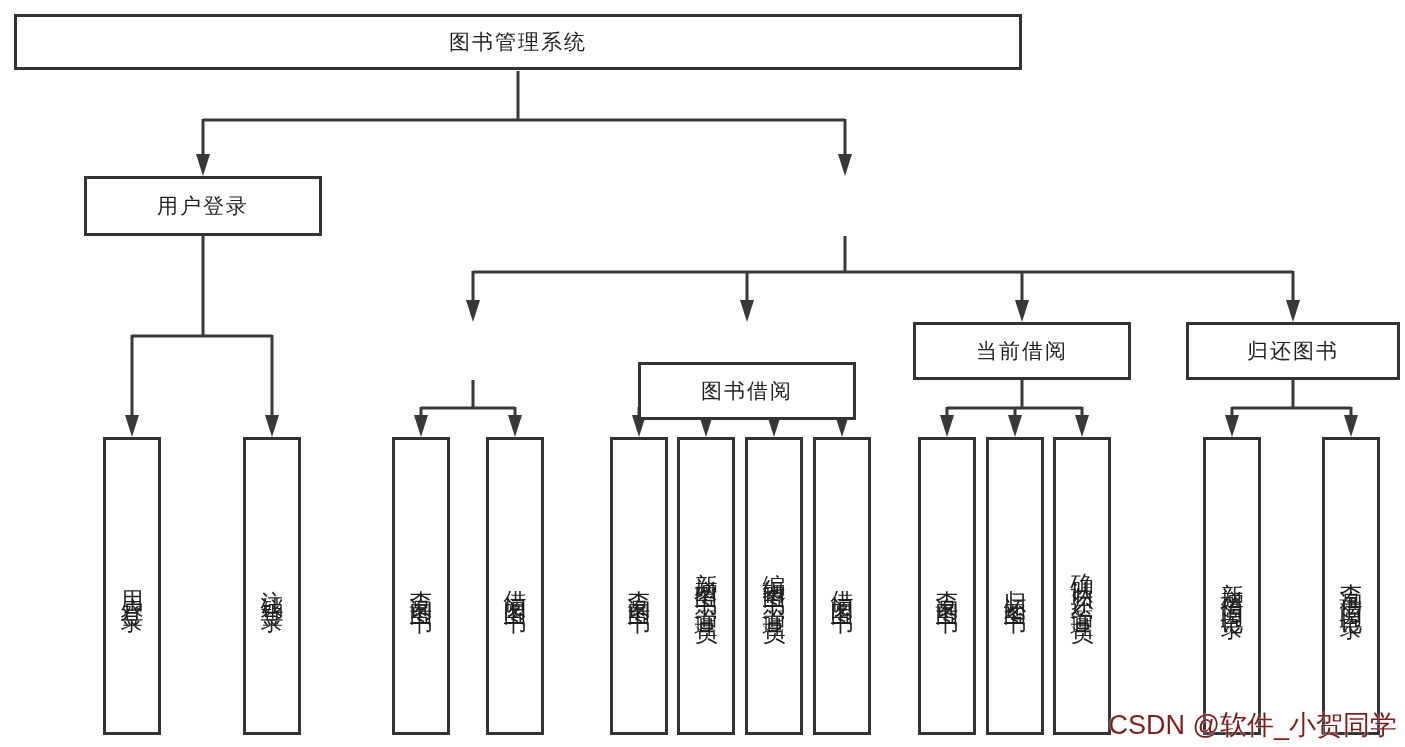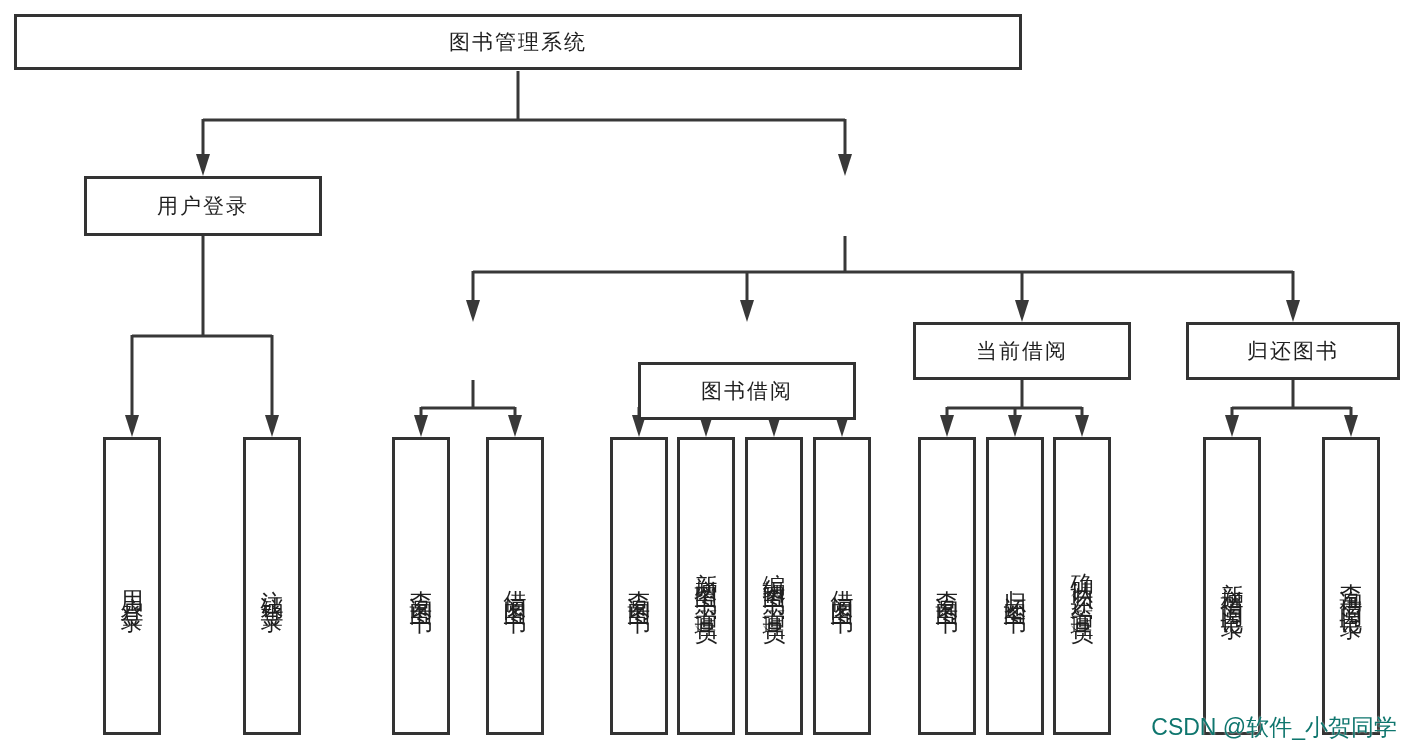--- a/index.html
+++ b/index.html
@@ -28,22 +28,22 @@
     text-orientation: mixed;
     font-size: 23px;
     letter-spacing: 7px;
     line-height: 1;
     white-space: nowrap;
   }
   .watermark {
     position: absolute;
     right: 8px;
     bottom: 4px;
-    font-size: 23px;
-    color: #0f766e;
+    font-size: 27px;
+    color: #7f1d1d;
     text-shadow: 0 0 2px #ffffff;
     white-space: nowrap;
   }
 </style>
 </head>
 <body>
 
 <div class="canvas">
 
   <svg class="connectors" width="1405" height="747" viewBox="0 0 1405 747">

